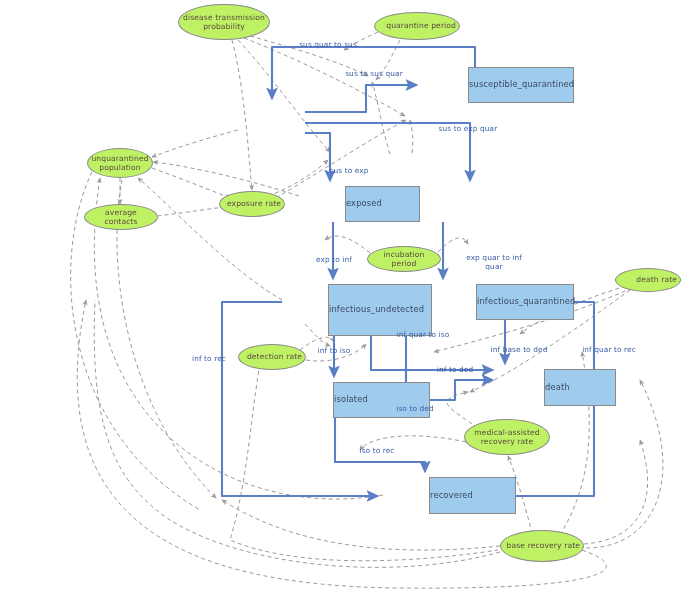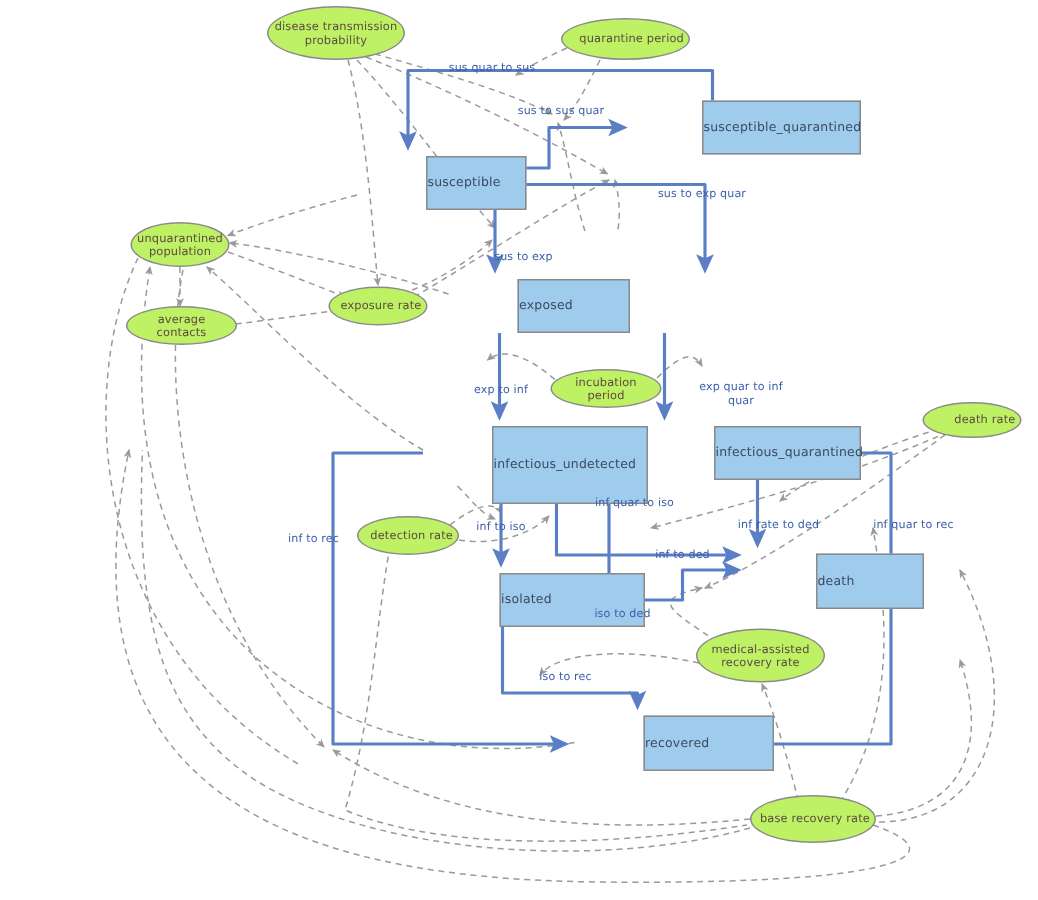--- a/index.html
+++ b/index.html
@@ -172,23 +172,20 @@
       <path class="flow-path" d="M505,320 L505,363" marker-end="url(#ahF)"></path>
 
       <path class="flow-path" d="M528,302 L594,302 L594,496 L476,496" marker-end="url(#ahF)"></path>
 
       <path class="flow-path" d="M384,400 L455,400 L455,380 L492,380" marker-end="url(#ahF)"></path>
 
       <path class="flow-path" d="M335,418 L335,462 L425,462 L425,471" marker-end="url(#ahF)"></path>
     </g>
   </svg>
 
-  <div class="stock" style="left:238px;top:104px;width:67px;height:36px">
-    <span>susceptible</span>
-  </div>
   <div class="stock" style="left:422px;top:67px;width:106px;height:36px">
     <span>susceptible_quarantined</span>
   </div>
   <div class="stock" style="left:299px;top:186px;width:75px;height:36px">
     <span>exposed</span>
   </div>
   <div class="stock" style="left:282px;top:284px;width:104px;height:52px">
     <span>infectious_undetected</span>
   </div>
   <div class="stock" style="left:430px;top:284px;width:98px;height:36px">
@@ -242,18 +239,18 @@
   <div class="flow-label" style="left:374px;top:70px;transform:translateX(-50%)">sus to sus quar</div>
   <div class="flow-label" style="left:349px;top:167px;transform:translateX(-50%)">sus to exp</div>
   <div class="flow-label" style="left:468px;top:125px;transform:translateX(-50%)">sus to exp quar</div>
   <div class="flow-label" style="left:334px;top:256px;transform:translateX(-50%)">exp to inf</div>
   <div class="flow-label" style="left:494px;top:254px;transform:translateX(-50%)">exp quar to inf
 quar</div>
   <div class="flow-label" style="left:334px;top:347px;transform:translateX(-50%)">inf to iso</div>
   <div class="flow-label" style="left:455px;top:366px;transform:translateX(-50%)">inf to ded</div>
   <div class="flow-label" style="left:209px;top:355px;transform:translateX(-50%)">inf to rec</div>
   <div class="flow-label" style="left:423px;top:331px;transform:translateX(-50%)">inf quar to iso</div>
-  <div class="flow-label" style="left:519px;top:346px;transform:translateX(-50%)">inf rate to ded</div>
+  <div class="flow-label" style="left:519px;top:346px;transform:translateX(-50%)">inf base to ded</div>
   <div class="flow-label" style="left:609px;top:346px;transform:translateX(-50%)">inf quar to rec</div>
   <div class="flow-label" style="left:415px;top:405px;transform:translateX(-50%)">iso to ded</div>
   <div class="flow-label" style="left:377px;top:447px;transform:translateX(-50%)">iso to rec</div>
 
 </div>
 
 </body></html>

